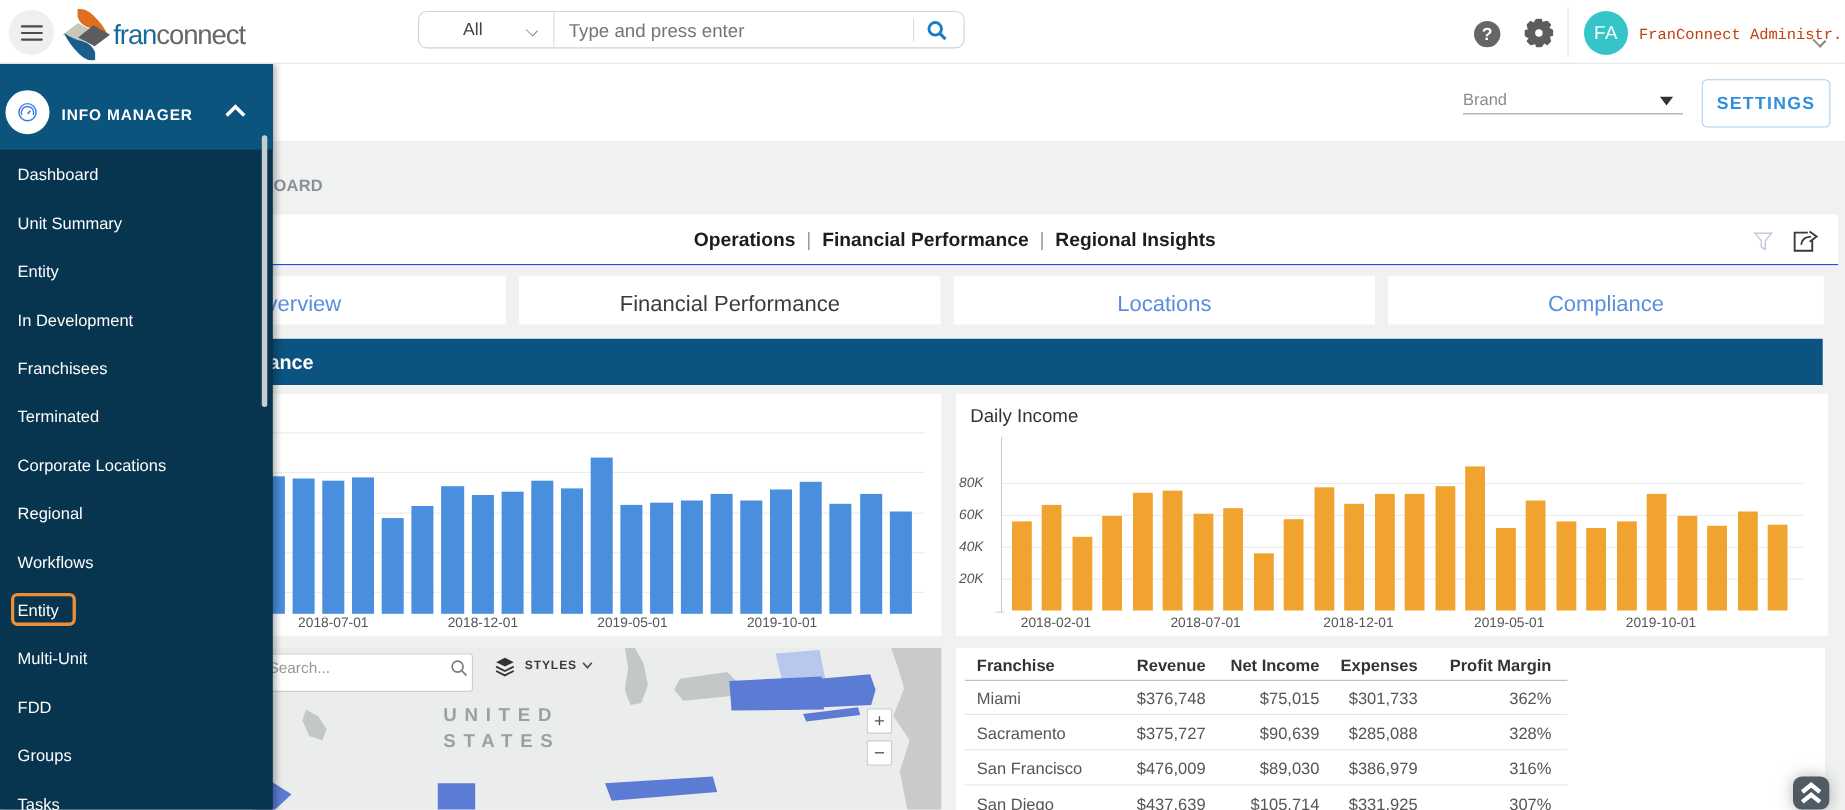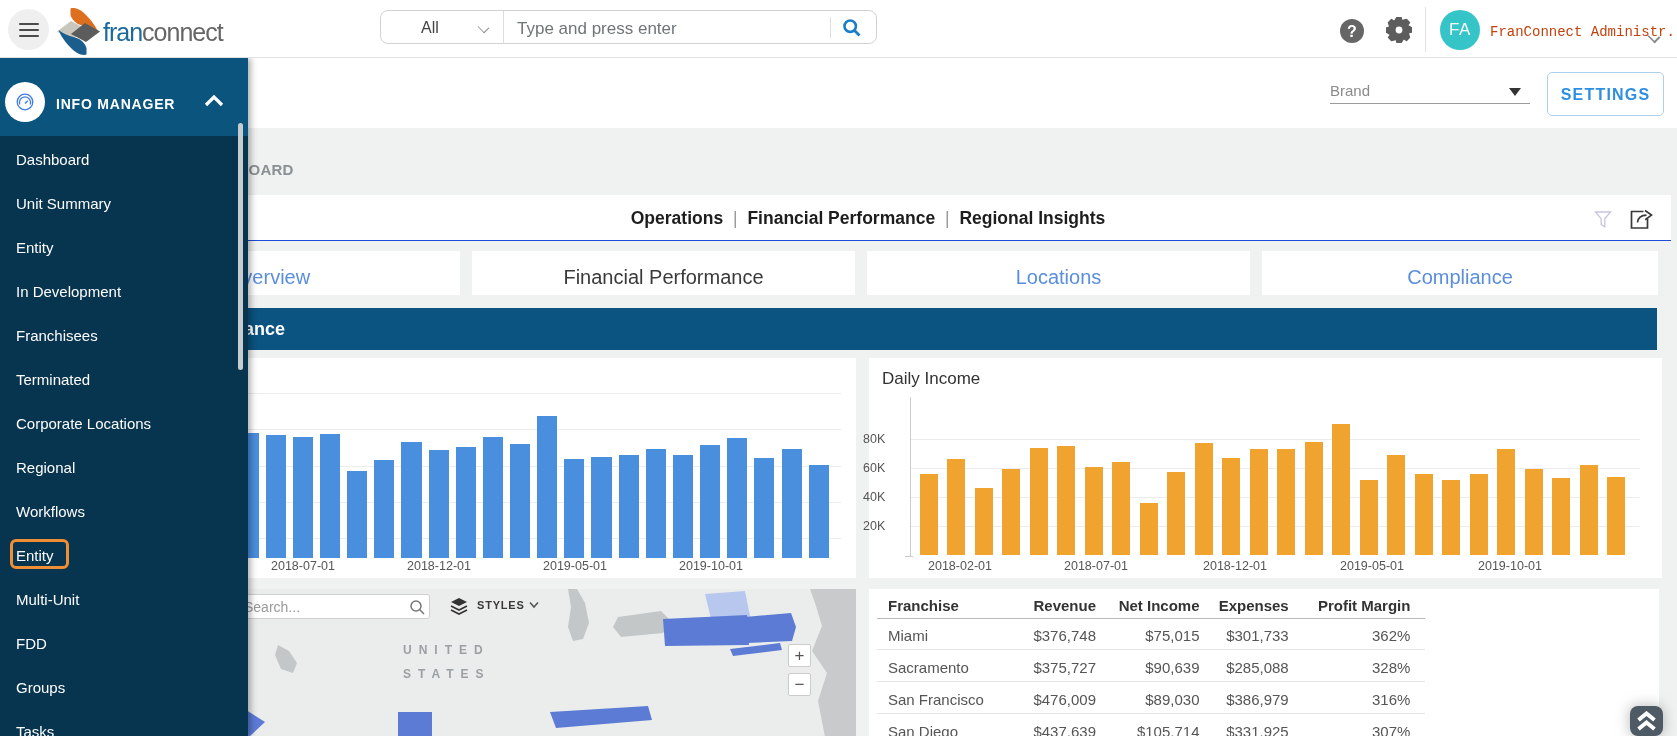--- a/index.html
+++ b/index.html
@@ -40,37 +40,37 @@
 #banner span { position:absolute; left:27px; top:11px; color:#fff; font-size:18px; font-weight:600; }
 
 
 #lpanel { position:absolute; left:65px; top:358px; width:791px; height:219.5px; background:#fff; z-index:2; }
 #rpanel { position:absolute; left:868.5px; top:358px; width:793.5px; height:219.5px; background:#fff; z-index:2; }
 .bbar { position:absolute; width:20.2px; background:#4a8ede; z-index:3; }
 .obar { position:absolute; width:18px; background:#f0a32e; z-index:3; }
 .gridl { position:absolute; left:100px; width:741px; height:1px; background:#ececec; z-index:2; }
 .gridr { position:absolute; left:910px; width:730px; height:1px; background:#ececec; z-index:2; }
 .xlab { position:absolute; top:559px; width:90px; text-align:center; font-size:12.5px; color:#555; z-index:3; }
-.ylab { position:absolute; width:40px; text-align:left; font-size:12.5px; color:#555; z-index:3; }
+.ylab { position:absolute; width:40px; text-align:center; font-size:12.5px; color:#555; z-index:3;font-style:italic; }
 #raxis { position:absolute; left:910px; top:397px; width:1px; height:159px; background:#ccc; z-index:3; }
 #rbase { position:absolute; left:905px; top:556px; width:8px; height:1px; background:#ccc; z-index:3; }
 #dititle { position:absolute; left:882px; top:369px; font-size:17px; color:#333; z-index:3; }
 
 
 #tpanel { position:absolute; left:868.5px; top:588.5px; width:790px; height:148px; background:#fff; z-index:2; }
 .thead { position:absolute; top:597px; font-size:15px; font-weight:bold; color:#333; z-index:3; }
 #thline { position:absolute; left:877px; top:618px; width:548px; height:1px; background:#b9b9b9; z-index:3; }
 .tcell { position:absolute; font-size:15px; color:#555; z-index:3; }
 .tsep { position:absolute; left:877px; width:548px; height:1px; background:#e6e6e6; z-index:3; }
 
 
 #map { position:absolute; left:65px; top:588.5px; width:791px; height:147.5px; background:#ebedec; overflow:hidden; z-index:2; }
-#msearch { position:absolute; left:171px; top:5.5px; width:194px; height:25px; background:#fff; border:1px solid #cfcfcf; border-radius:3px; z-index:5; }
+#msearch { position:absolute; left:171px; top:5.5px; width:194px; height:35px; background:#fff; border:1px solid #cfcfcf; border-radius:3px; z-index:5; }
 #msearch span { position:absolute; left:7px; top:4px; font-size:14px; color:#999; }
-#ustext { position:absolute; left:338px; top:49px; font-size:12px; font-weight:bold; letter-spacing:7px; color:#9aa0a4; line-height:24px; z-index:4; }
+#ustext { position:absolute; left:338px; top:49px; font-size:17px; font-weight:bold; letter-spacing:7px; color:#9aa0a4; line-height:24px; z-index:4; }
 .zbtn { position:absolute; left:723px; width:23px; height:23px; background:#fff; border:1px solid #ccc; border-radius:2px; color:#555; font-size:17px; text-align:center; line-height:21px; z-index:5; }
 #styles { position:absolute; left:412px; top:10px; z-index:5; font-size:11px; font-weight:bold; letter-spacing:0.8px; color:#3a3a3a; }
 
 
 #scrolltop { position:absolute; left:1630px; top:706px; width:33px; height:30px; background:#4e5a64; border-radius:8px; z-index:10; box-shadow:0 0 14px rgba(120,120,120,0.55); }
 
 
 #sidebar { position:absolute; left:0; top:58px; width:248px; height:678px; z-index:20; background:#07344e; box-shadow:3px 0 6px rgba(0,0,0,0.3); }
 #sbhead { position:absolute; left:0; top:0; width:248px; height:78px; background:#0b547d; }
 #sbcircle { position:absolute; left:5px; top:24px; width:40px; height:40px; border-radius:50%; background:#fff; }

